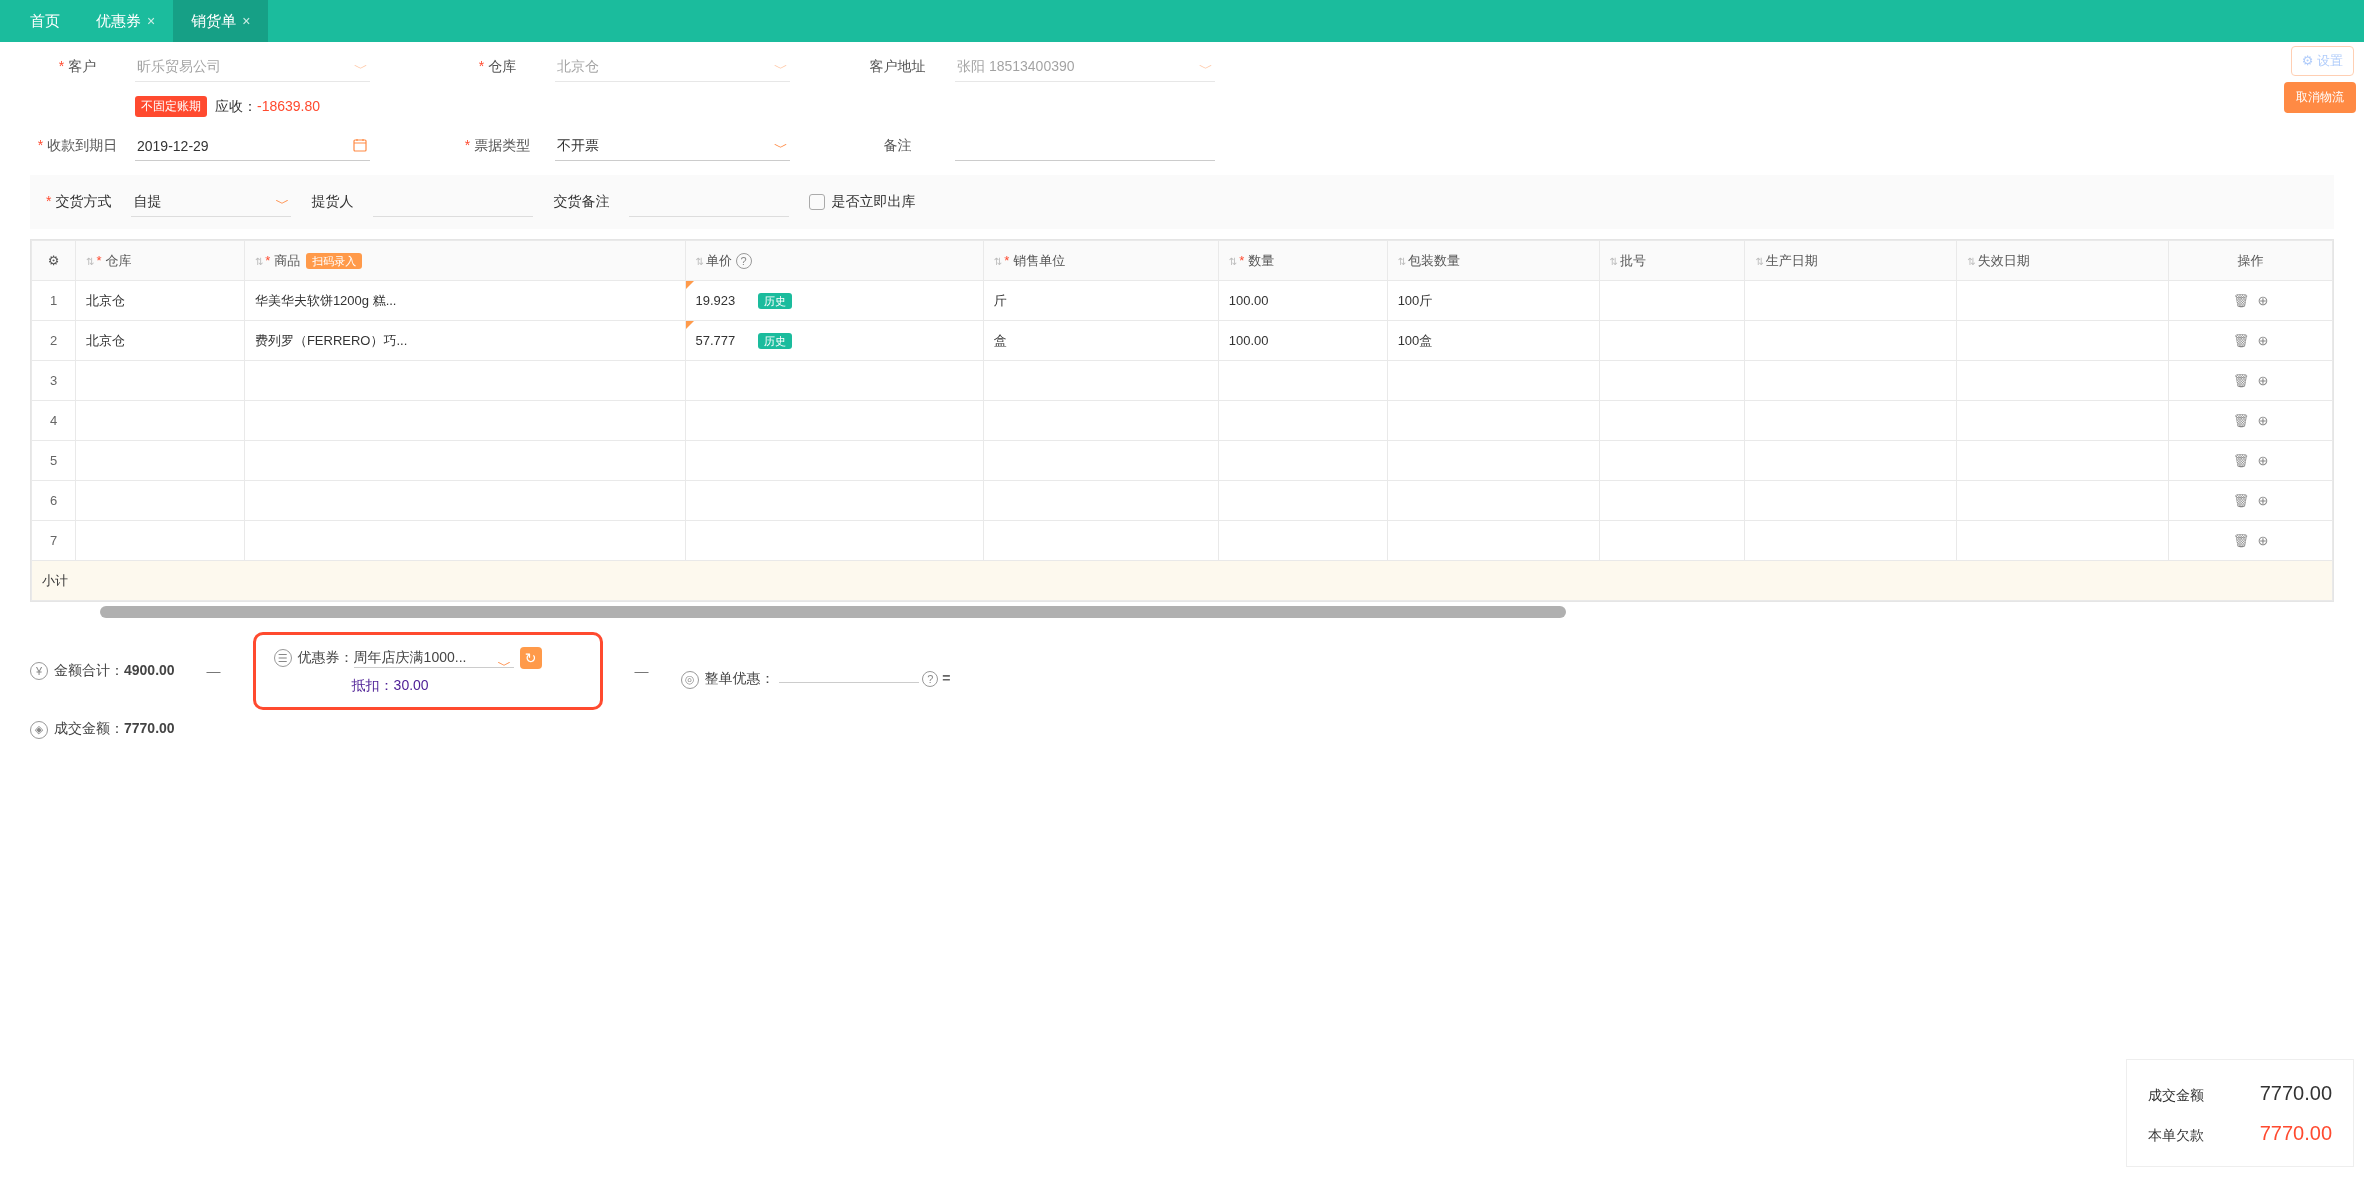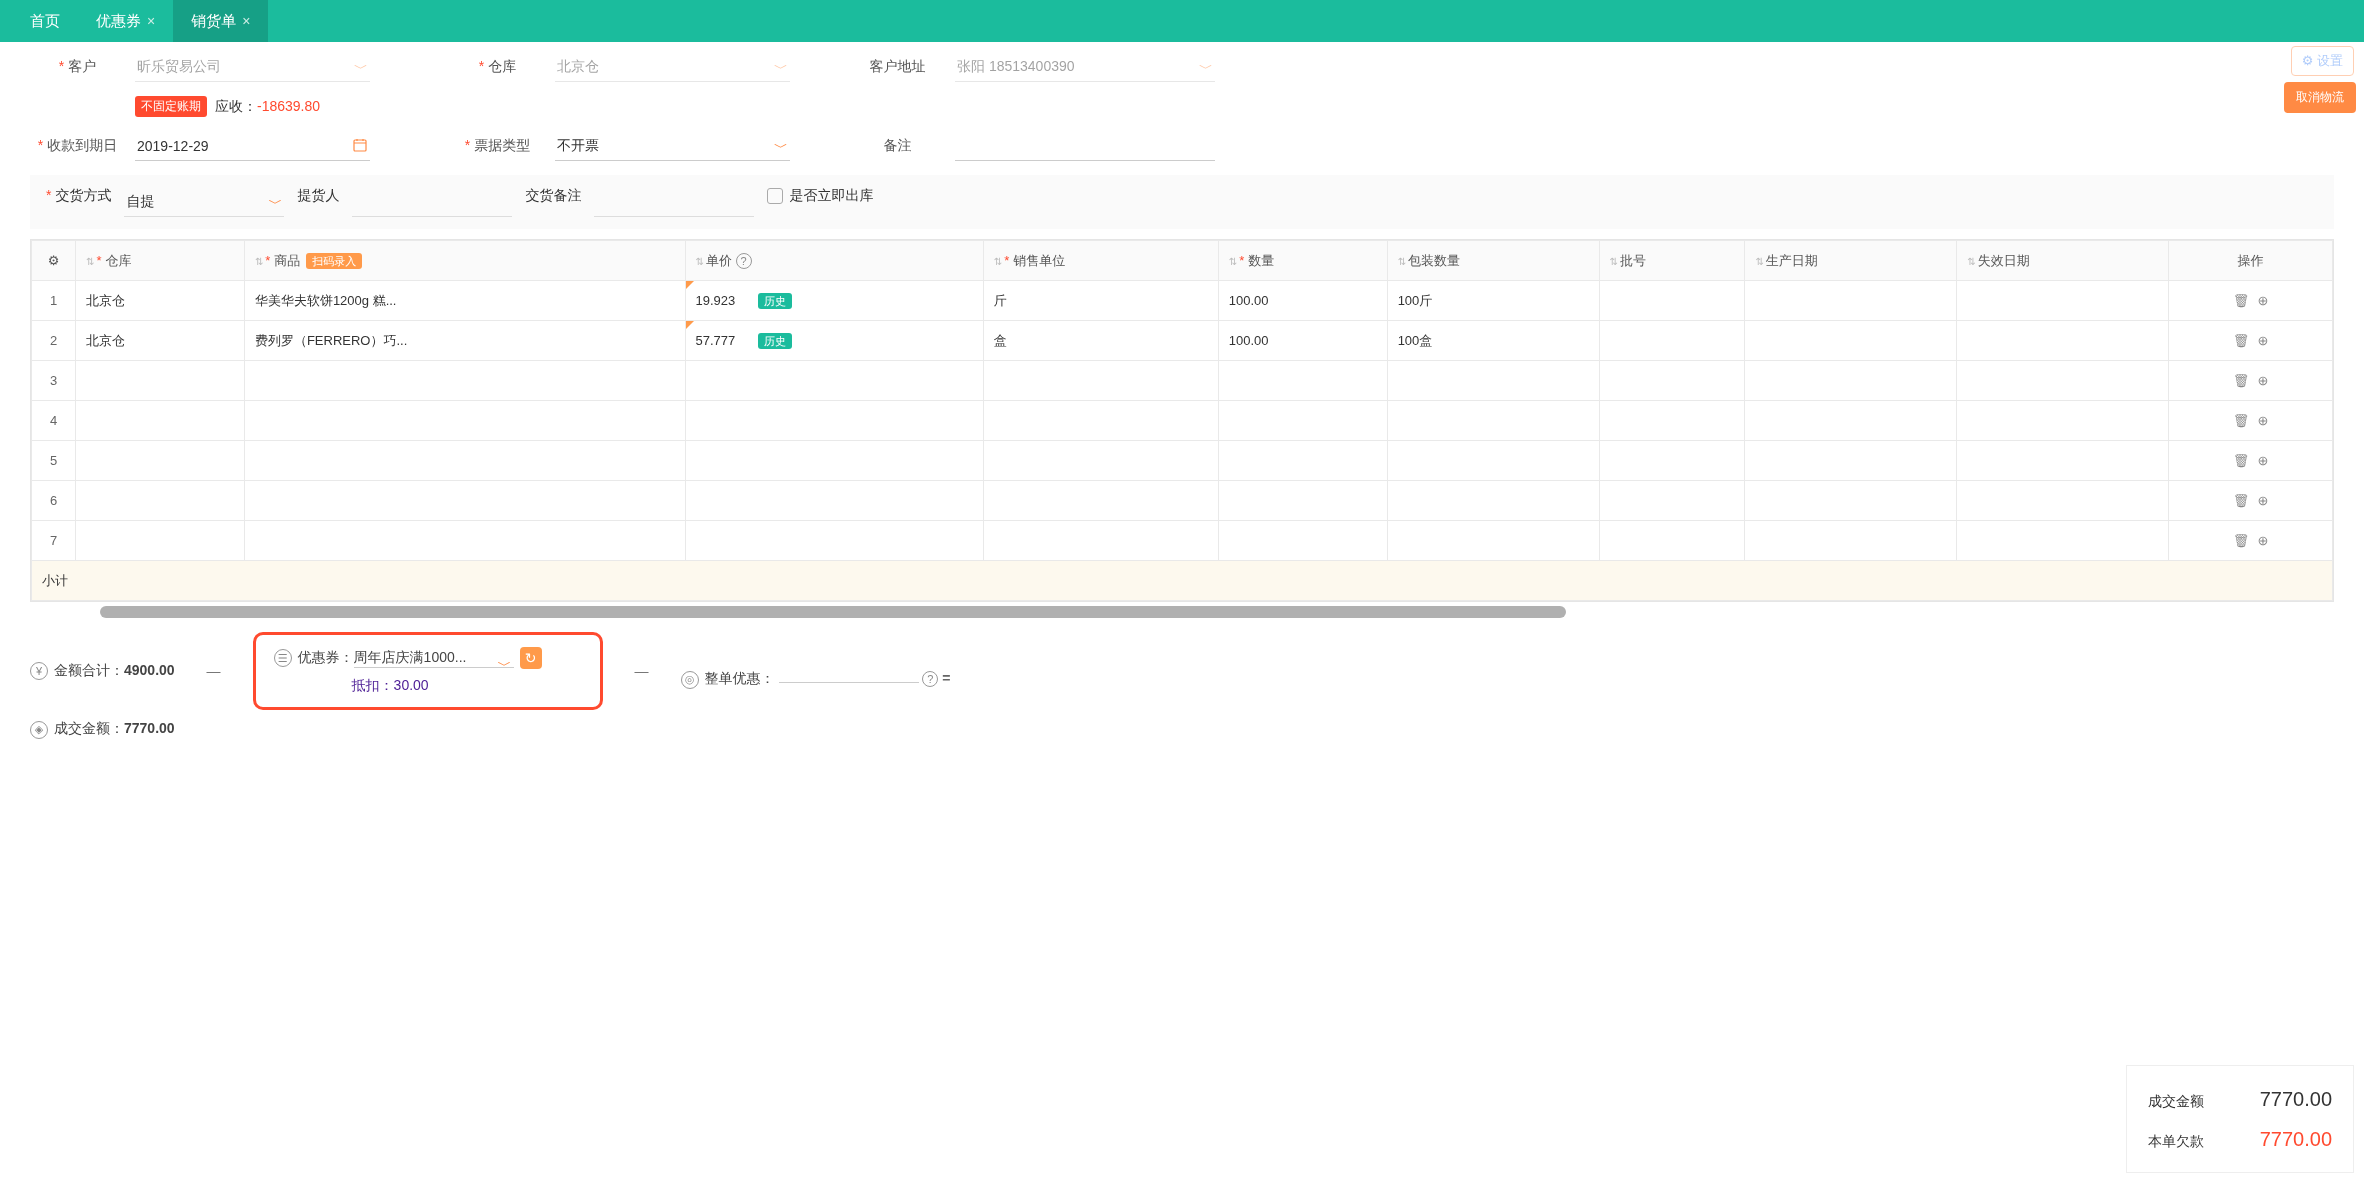--- a/index.html
+++ b/index.html
@@ -15,21 +15,21 @@
 .req::before{content:"*";color:#ff4a2f;margin-right:4px}
 .field{position:relative;border-bottom:1px solid #ccc;min-height:30px;display:flex;align-items:center;padding:2px 22px 2px 2px;color:#333}
 .field.wide{width:235px}
 .chev{position:absolute;right:2px;top:8px;color:#ff8a44}
 .chev svg,.cal svg{display:block}
 .cal{position:absolute;right:2px;top:6px;color:#ff8a44}
 .badge{background:#ff4a2f;color:#fff;font-size:12px;padding:2px 6px;border-radius:3px;margin-right:8px}
 .rec-due{color:#ff4a2f}
 .cancel-btn{position:absolute;right:8px;top:0;background:#ff8a44;color:#fff;border:none;padding:7px 12px;border-radius:4px;font-size:12px;cursor:pointer}
 .partial-btn{position:absolute;right:8px;top:-36px;border:1px solid #ff8a44;color:#3b82f6;background:#fff;padding:5px 10px;border-radius:4px;font-size:13px}
-.deliver-bar{background:#fafafa;margin:8px 30px 0 30px;padding:12px 16px;display:flex;gap:13px}
+.deliver-bar{background:#fafafa;margin:8px 30px 0 30px;padding:12px 16px;display:flex;align-items:center;gap:20px}
 .deliver-bar .field{border:none;border-bottom:1px solid #ddd;min-width:160px}
 .cb{width:16px;height:16px;border:1px solid #aaa;border-radius:3px;display:inline-block;vertical-align:middle;margin-right:6px}
 .table-wrap{margin:10px 30px 0 30px;border:1px solid #e5e5e5;position:relative}
 table{width:100%;border-collapse:collapse}
 th,td{border:1px solid #e9e9e9;padding:8px 10px;font-size:13px;text-align:left;background:#fff;height:40px}
 th{background:#fafafa;color:#555;font-weight:500;position:relative}
 .sort-ic{color:#bbb;font-size:10px;margin-right:2px}
 .scan-btn{background:#ff9a4a;color:#fff;font-size:11px;padding:2px 6px;border-radius:3px;margin-left:6px}
 .hist{background:#1bbc9d;color:#fff;font-size:11px;padding:2px 6px;border-radius:3px;margin-left:19px}
 .corner{position:absolute;left:0;top:0;width:0;height:0;border-left:8px solid #ff9a4a;border-bottom:8px solid transparent}
@@ -40,21 +40,21 @@
 .hscroll{height:12px;background:#b0b0b0;border-radius:6px;margin:4px 30px 0 100px;width:62%}
 .footer{padding:14px 30px 0 30px}
 .ft-row{display:flex;align-items:center;gap:24px;margin-bottom:10px;font-size:14px;color:#444}
 .circ{width:18px;height:18px;border:1px solid #999;border-radius:50%;display:inline-flex;align-items:center;justify-content:center;font-size:11px;margin-right:6px;color:#888}
 .coupon-box{border:3px solid #ff4a2f;border-radius:10px;padding:12px 18px;display:flex;flex-direction:column;gap:8px;min-width:350px}
 .coupon-line{display:flex;align-items:center}
 .coupon-field{border-bottom:1px solid #ccc;min-width:160px;position:relative;padding-right:40px}
 .refresh{background:#ff9a4a;width:22px;height:22px;border-radius:4px;display:inline-flex;align-items:center;justify-content:center;margin-left:6px;color:#fff}
 .deduct{color:#4c1d95;margin-left:78px}
 .dash{color:#777;padding:0 8px}
-.totals{position:fixed;right:10px;bottom:5px;background:#fff;box-shadow:0 0 0 1px #eee inset;padding:14px 22px;line-height:2}
+.totals{position:fixed;right:10px;bottom:11px;background:#fff;box-shadow:0 0 0 1px #eee inset;padding:14px 22px;line-height:2}
 .totals .amt{font-size:20px;margin-left:18px;display:inline-block;min-width:110px;text-align:right}
 .totals .debt{color:#ff4a2f}
 .gray{color:#999}
 .q{width:16px;height:16px;border:1px solid #999;border-radius:50%;display:inline-flex;align-items:center;justify-content:center;font-size:11px;color:#888}
 .cell-rel{position:relative}
 </style>
 </head>
 <body>
 
 <div class="header-tabs">

